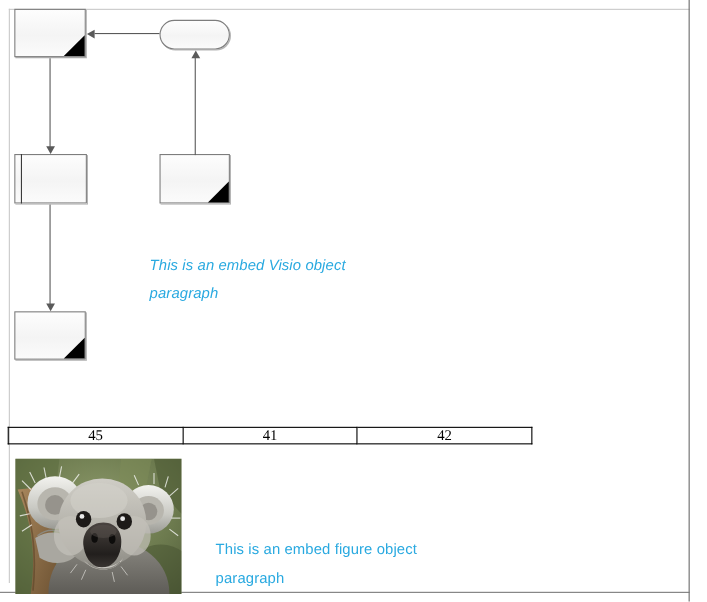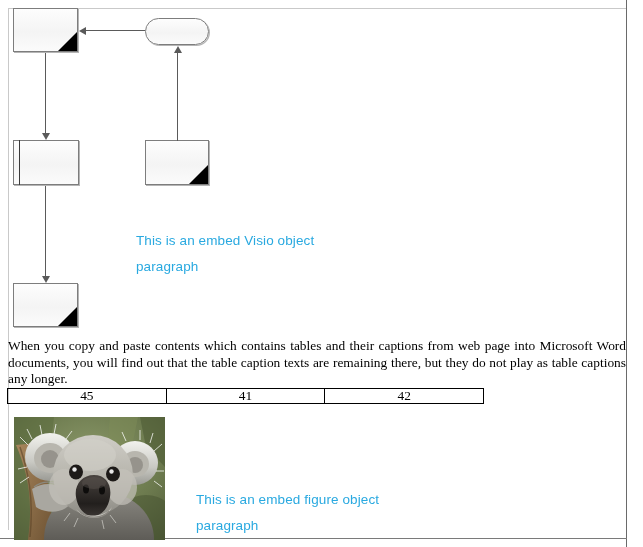--- a/index.html
+++ b/index.html
@@ -127,24 +127,23 @@
     <div class="arrowhead arrow-up" style="left:174px;top:46px;"></div>
 
     <div class="connector" style="left:45px;top:186px;width:1px;height:93px;"></div>
     <div class="arrowhead arrow-down" style="left:42px;top:276px;"></div>
 
     <div class="vshape" style="left:13px;top:283px;width:65px;height:44px;">
       <span class="corner-tri"></span>
     </div>
   </div>
 
-  <div class="blue-par" style="left:136px;top:228px;">This is an embed Visio object
+  <div class="blue-par" style="left:136px;top:228px;font-style:italic;">This is an embed Visio object
 paragraph</div>
 
-  <div id="body-par">When you copy and paste contents which contains tables and their captions from web page into Microsoft Word documents, you will find out that the table caption texts are remaining there, but they do not play as table captions any longer.</div>
 
   <table id="tbl">
     <tbody>
       <tr>
         <td style="width:159px;text-align:center;">45</td>
         <td style="width:159px;">41</td>
         <td style="width:159px;">42</td>
       </tr>
     </tbody>
   </table>

